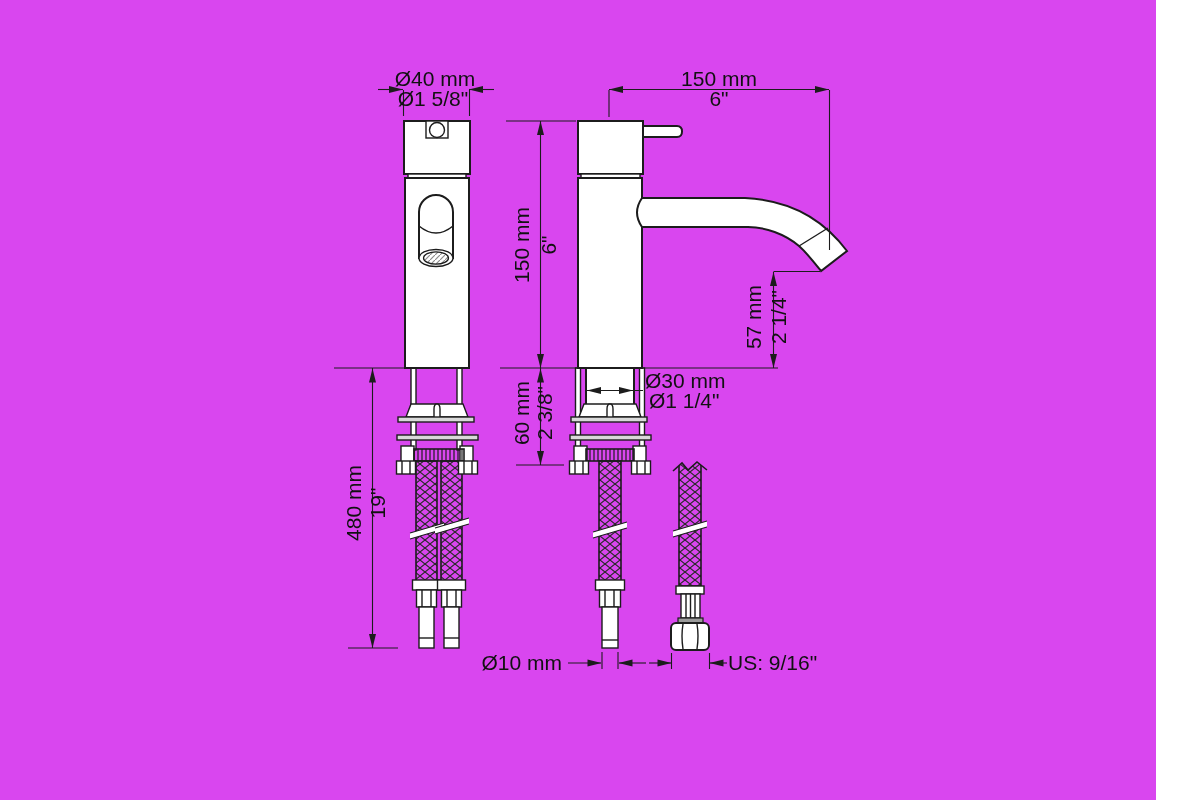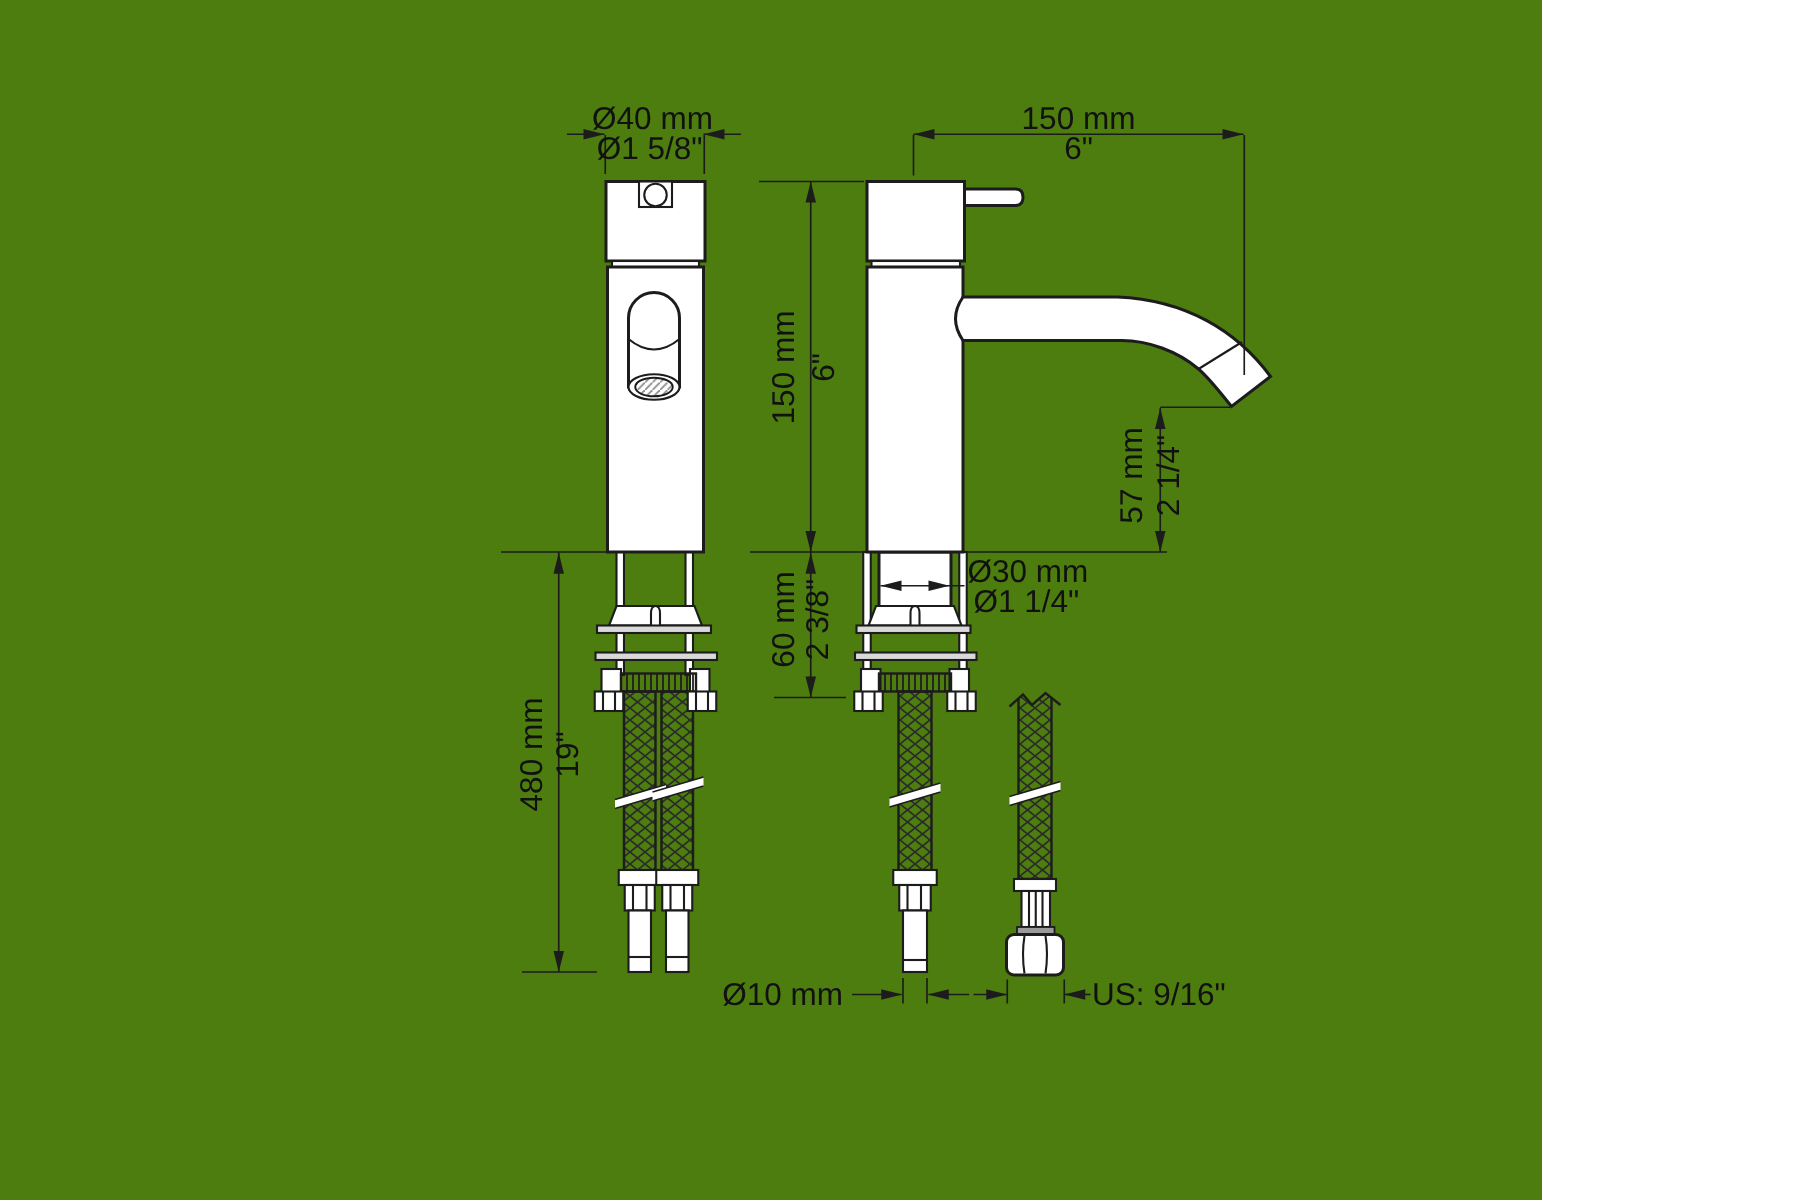--- a/index.html
+++ b/index.html
@@ -1,16 +1,16 @@
 <!DOCTYPE html>
 <html><head>
 <meta charset="utf-8">
 <style>
   html,body{margin:0;padding:0;background:#fff;}
-  .stage{width:1028px;height:800px;position:relative;background:#4d7c0f;overflow:hidden;}
+  .stage{width:1156px;height:800px;position:relative;background:#d946ef;overflow:hidden;}
   svg{display:block;}
   .o2 {fill:#fff;stroke:#1c1c1c;stroke-width:2;}
   .o1 {fill:#fff;stroke:#1c1c1c;stroke-width:1.4;}
   .o1n{fill:none;stroke:#1c1c1c;stroke-width:1.4;}
   .gry{fill:#d9d9d9;stroke:#1c1c1c;stroke-width:1.4;}
   .dkg{fill:#9a9a9a;stroke:#1c1c1c;stroke-width:1.2;}
   .dim{stroke:#1c1c1c;stroke-width:1.1;fill:none;}
   .arr{fill:#1c1c1c;stroke:none;}
   .braid{fill:url(#braid);stroke:#1c1c1c;stroke-width:1.6;}
   .knurl{fill:url(#knurl);stroke:#1c1c1c;stroke-width:1.6;}

